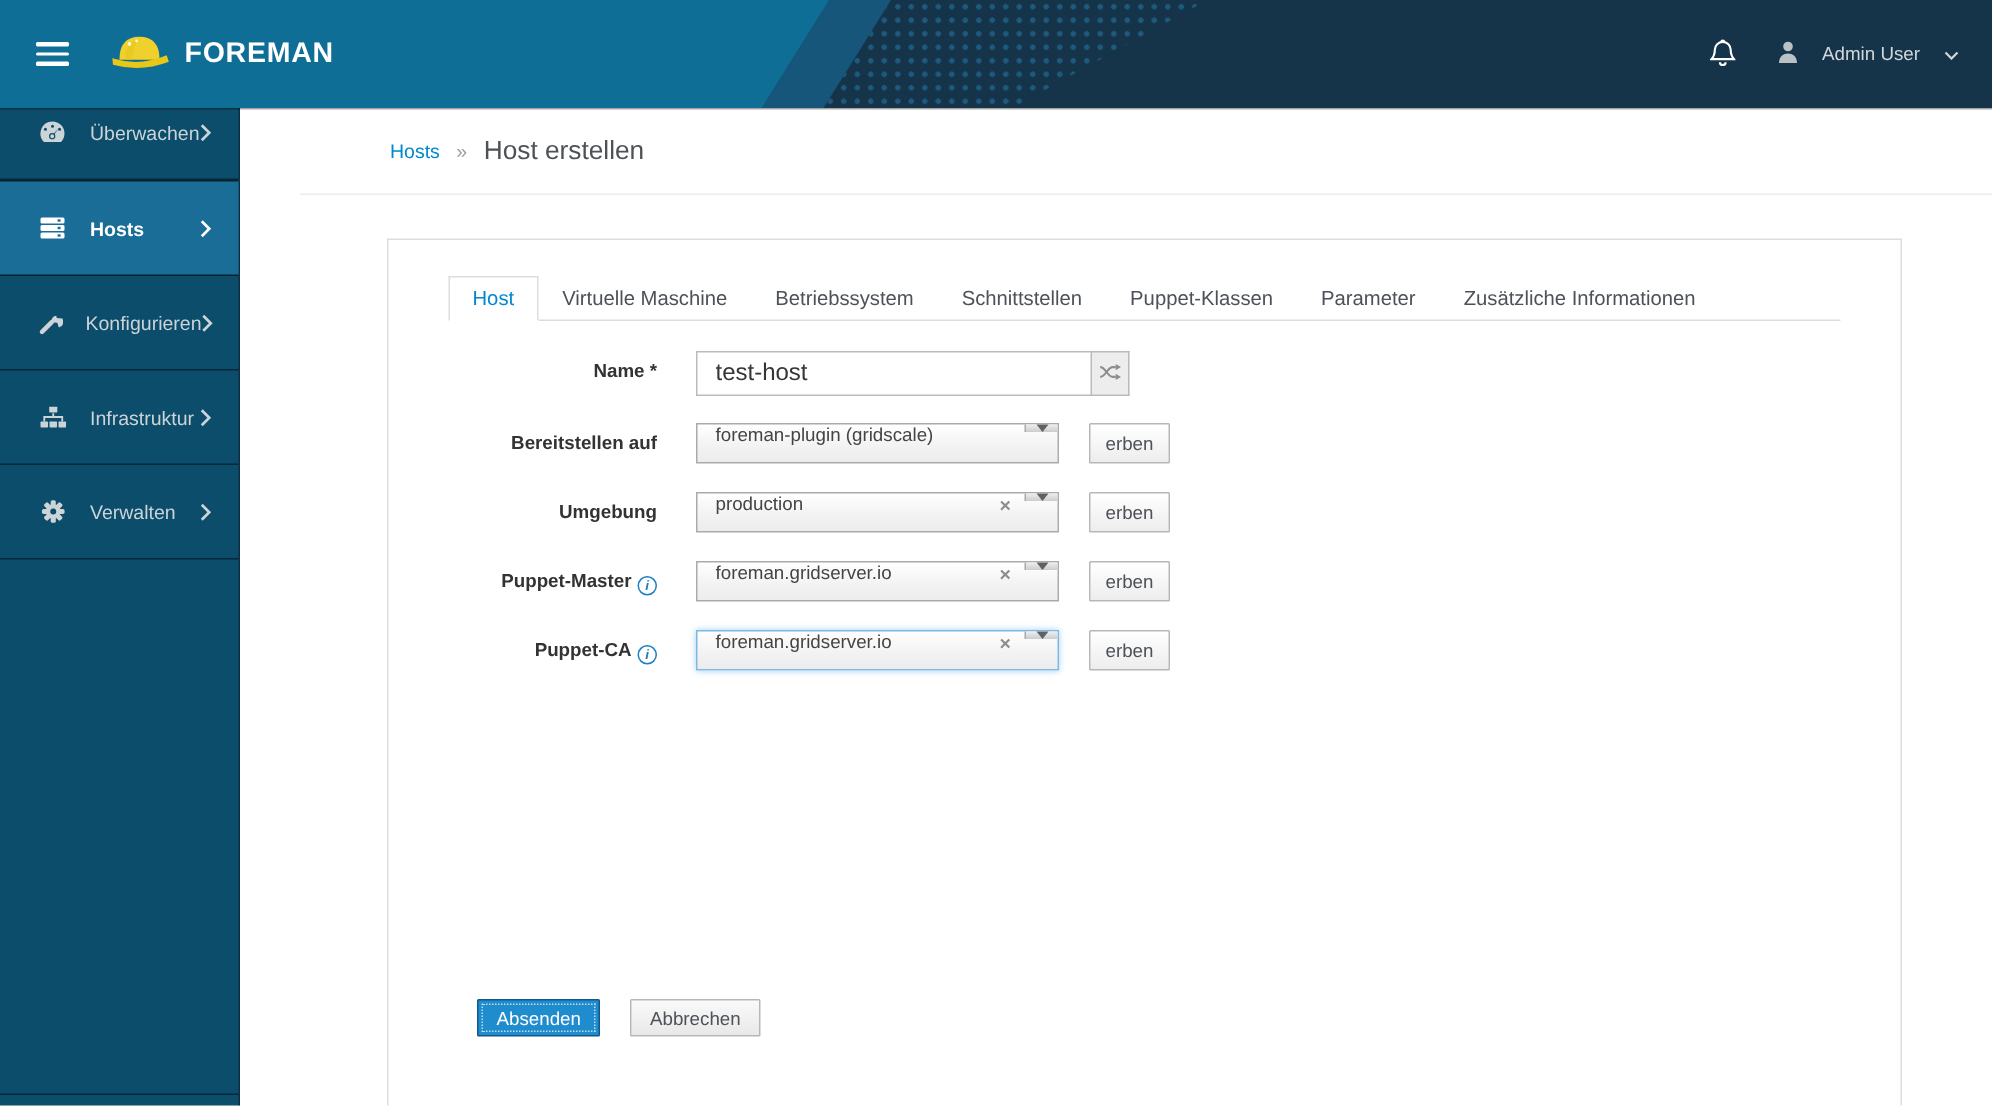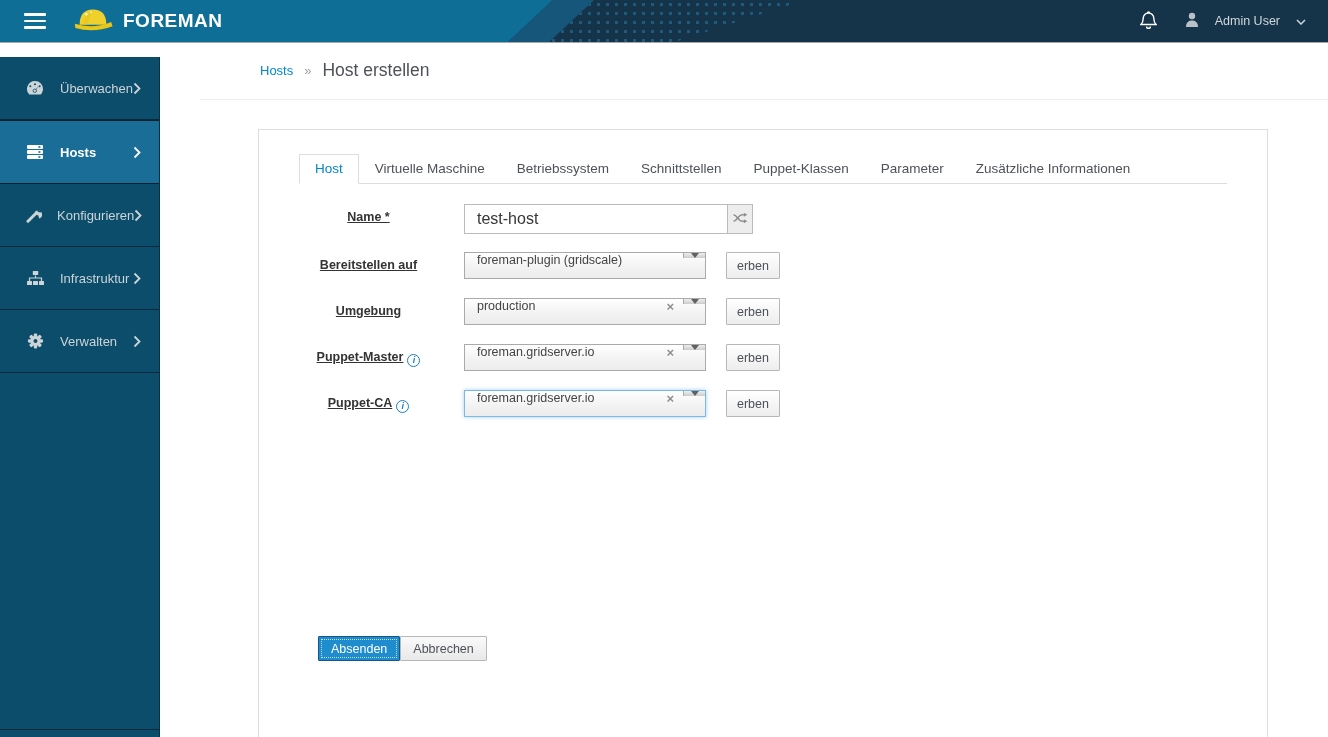--- a/index.html
+++ b/index.html
@@ -1,20 +1,20 @@
 <!DOCTYPE html>
 <html><head>
 <meta charset="utf-8">
 <style>
   * { margin:0; padding:0; box-sizing:border-box; }
   html,body { width:1328px; height:737px; overflow:hidden; background:#fff;
     font-family:"Liberation Sans","DejaVu Sans",sans-serif; font-size:12.5px; color:#363636; }
 
   
-  .navbar { position:relative; height:42px; background:#15344a; display:flex; align-items:center;
+  .navbar { position:relative; height:72px; background:#15344a; display:flex; align-items:center;
     box-shadow:0 1px 0 rgba(0,0,0,.35); z-index:10; }
   .nav-deco { position:absolute; inset:0; overflow:hidden; }
   .deco-left   { position:absolute; inset:0; background:#0f6e95; clip-path:polygon(0 0,553px 0,508px 100%,0 100%); }
   .deco-stripe { position:absolute; inset:0; background:#17567b; clip-path:polygon(553px 0,594px 0,549px 100%,508px 100%); }
   .deco-dots   { position:absolute; inset:0; clip-path:polygon(594px 0,805px 0,675px 100%,549px 100%);
     background-image:radial-gradient(circle, #1d5a7e 1.6px, transparent 2px); background-size:9px 9px; }
   .nav-content { position:relative; display:flex; align-items:center; width:100%; height:100%; }
   .hamburger { width:22px; margin-left:24px; cursor:pointer; }
   .hamburger span { display:block; height:2.5px; background:#fff; margin:4px 0; border-radius:1px; }
   .brand { display:flex; align-items:center; margin-left:26px; gap:9px; }
@@ -47,22 +47,22 @@
     border:1px solid #ddd; padding:24px 40px 40px; }
 
   .tabs { display:flex; border-bottom:1px solid #ddd; }
   .tab { padding:6px 15px; font-size:13.5px; color:#4d5258; cursor:pointer; margin-bottom:-1px;
     border:1px solid transparent; line-height:16px; }
   .tab.active { color:#0088ce; background:#fff; border:1px solid #ddd; border-bottom-color:#fff; }
 
   
   .form { margin-top:20px; }
   .form-row { display:flex; align-items:flex-start; margin-bottom:19px; }
-  .lbl { width:139px; margin-right:26px; text-align:center; font-weight:700; color:#333;
-    font-size:12.5px; padding-top:6px; line-height:15px; white-space:nowrap;text-decoration:underline; }
+  .lbl { width:139px; margin-right:26px; text-align:right; font-weight:700; color:#333;
+    font-size:12.5px; padding-top:6px; line-height:15px; white-space:nowrap; }
   .info-ic { display:inline-flex; width:13px; height:13px; border:1.5px solid #1a7fc4; border-radius:50%;
     color:#1a7fc4; font-size:9px; font-weight:700; align-items:center; justify-content:center;
     vertical-align:-2px; margin-left:4px; font-style:italic; }
 
   .input-group { display:flex; }
   .text-input { width:264px; height:30px; border:1px solid #bbb; padding:0 12px; font-size:16px;
     color:#363636; font-family:inherit; outline:none; }
   .input-addon { width:25px; height:30px; background:#ededed; border:1px solid #bbb; border-left:none;
     display:flex; align-items:center; justify-content:center; cursor:pointer; }
   .help-text { margin-left:21px; padding-top:7px; color:#737679; font-size:12.5px; max-width:470px; }
@@ -79,21 +79,21 @@
   .s2-arrow { width:22px; border-left:1px solid #aaa; background:linear-gradient(#eeeeee,#cccccc);
     display:flex; align-items:center; justify-content:center; }
   .s2-arrow i { width:0; height:0; border-left:4px solid transparent; border-right:4px solid transparent;
     border-top:5px solid #5f6264; }
 
   .btn-inherit { margin-left:20px; height:27px; padding:0 10px; border:1px solid #b7b7b7; border-radius:1px;
     background:linear-gradient(#ffffff,#ededed); color:#4d5258; font-size:12.5px; font-family:inherit;
     cursor:pointer; }
 
   .spacer { height:200px; }
-  .actions { margin-left:19px; display:flex; gap:0; }
+  .actions { margin-left:19px; display:flex; gap:20px; }
   .btn { height:25px; padding:0 12px; font-size:12.5px; font-family:inherit; border-radius:1px; cursor:pointer; }
   .btn-primary { background:#1f8ccd; border:1px solid #15578a; color:#fff; outline:1px dotted rgba(255,255,255,.7); outline-offset:-4px; }
   .btn-default { background:linear-gradient(#fafafa,#e8e8e8); border:1px solid #b7b7b7; color:#4d5258; }
 </style>
 </head>
 <body>
 
 <div class="navbar">
   <div class="nav-deco">
     <div class="deco-left"></div>

